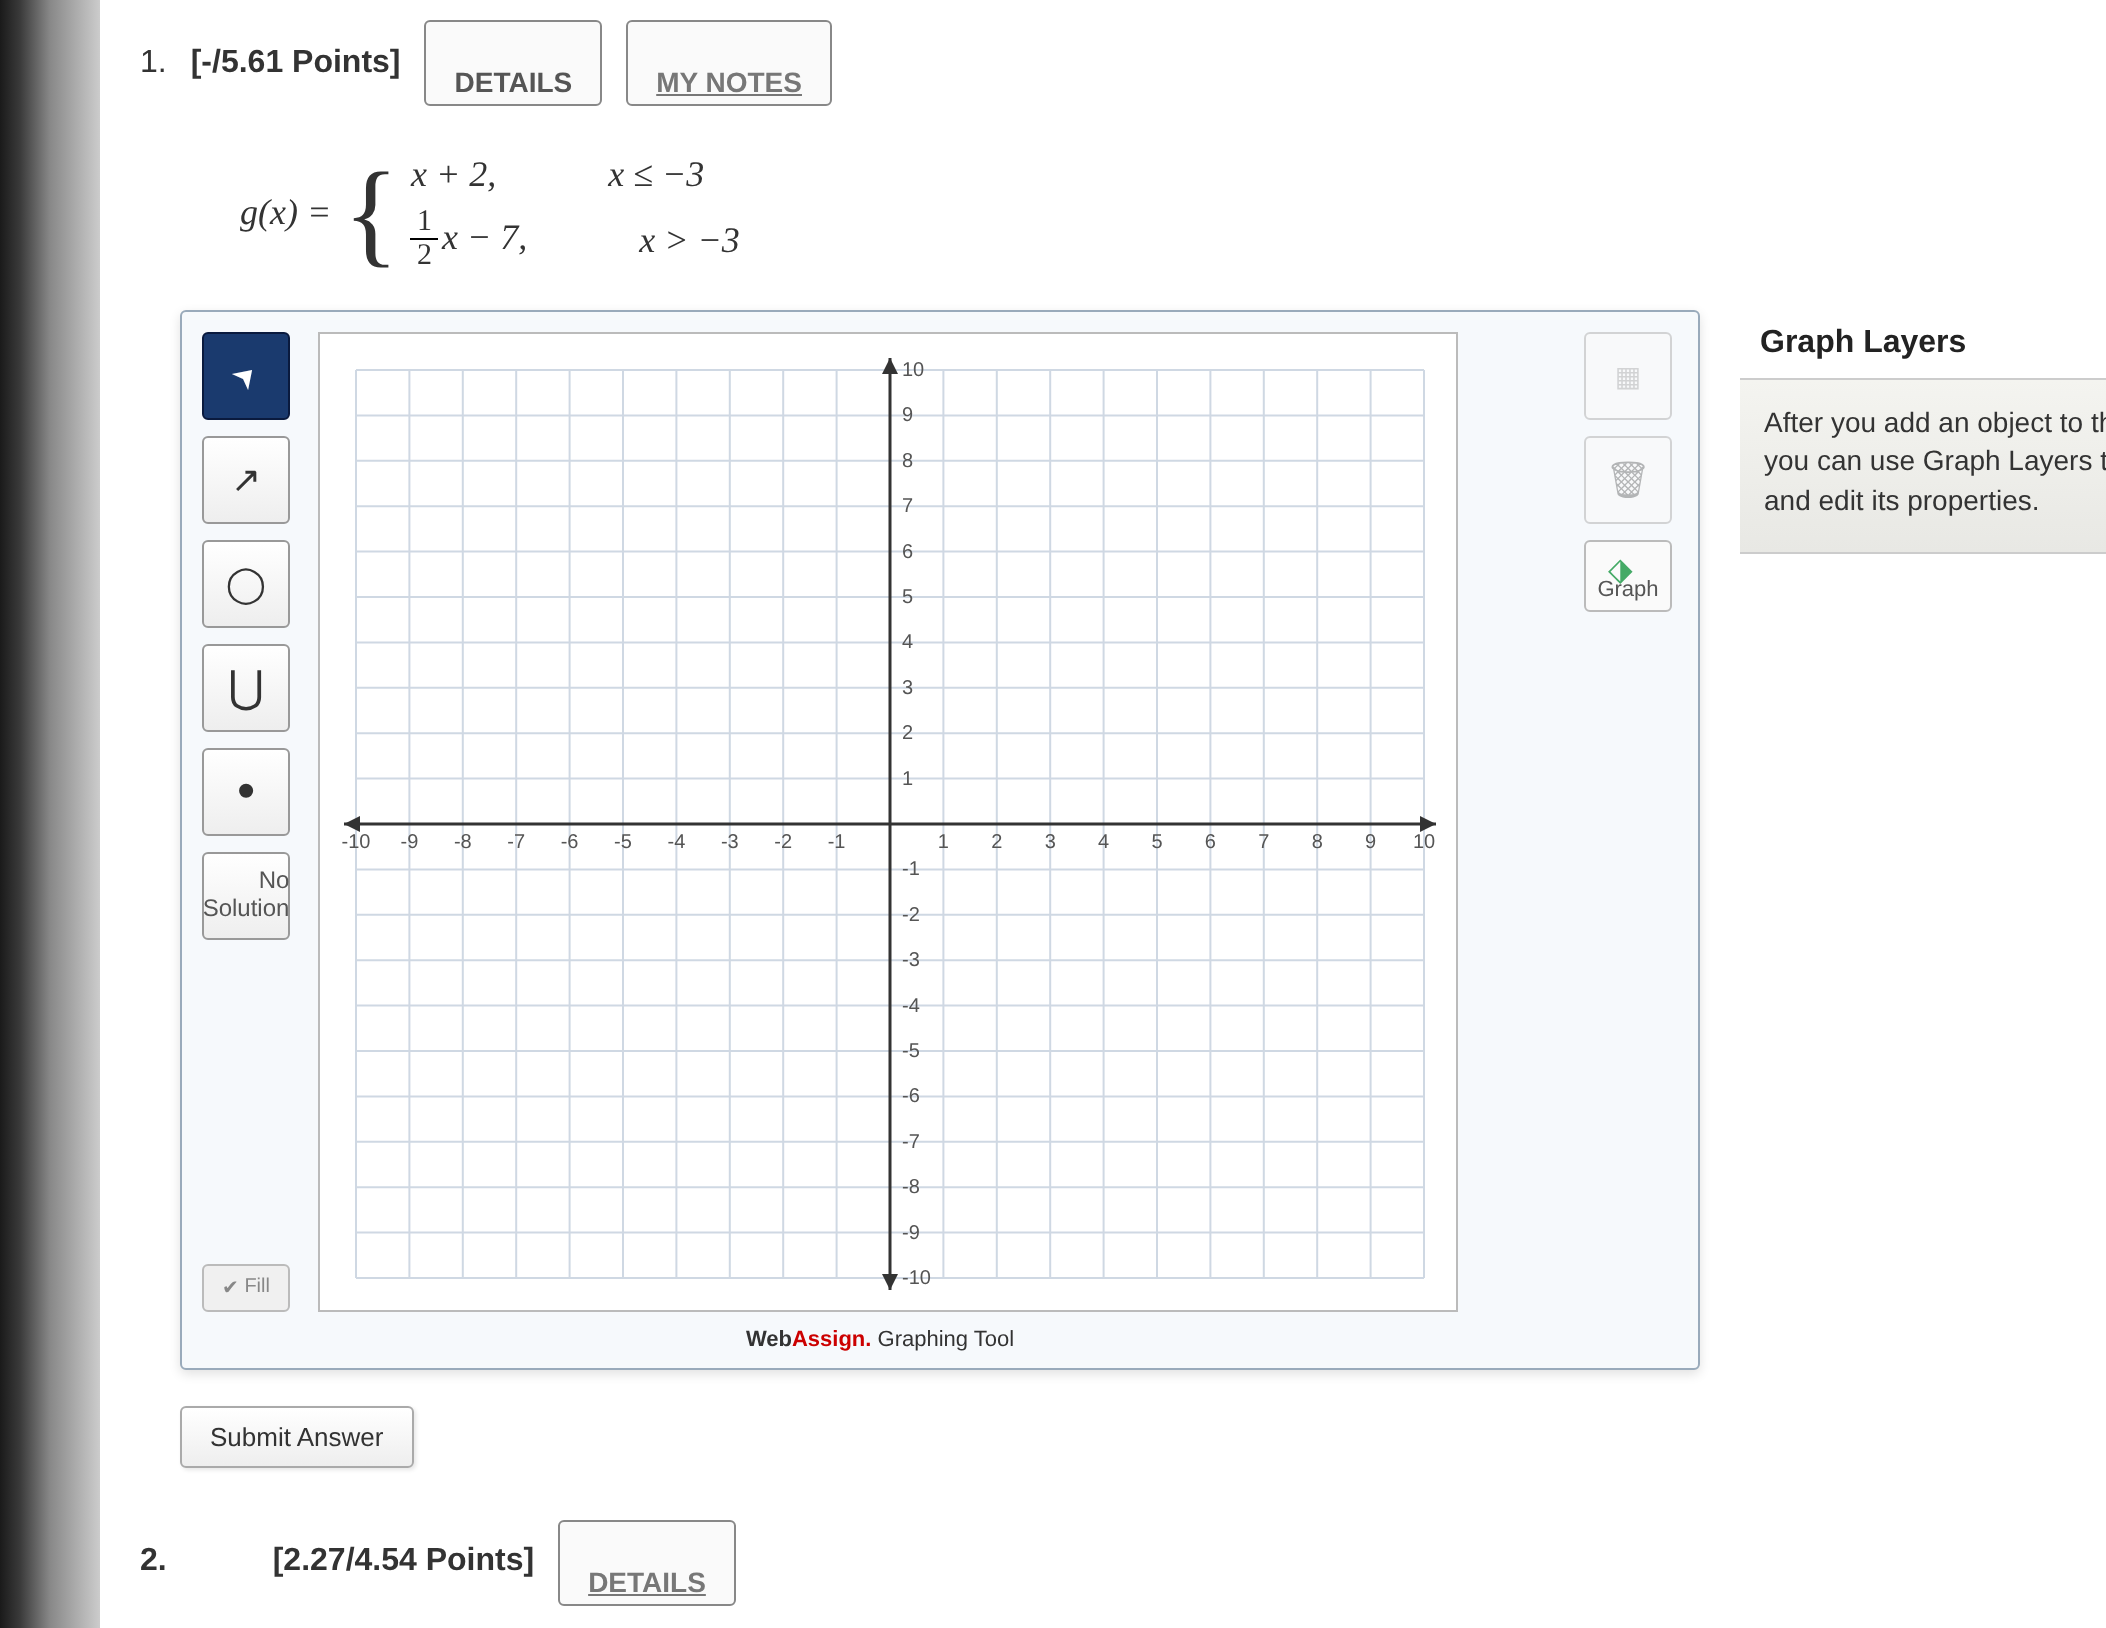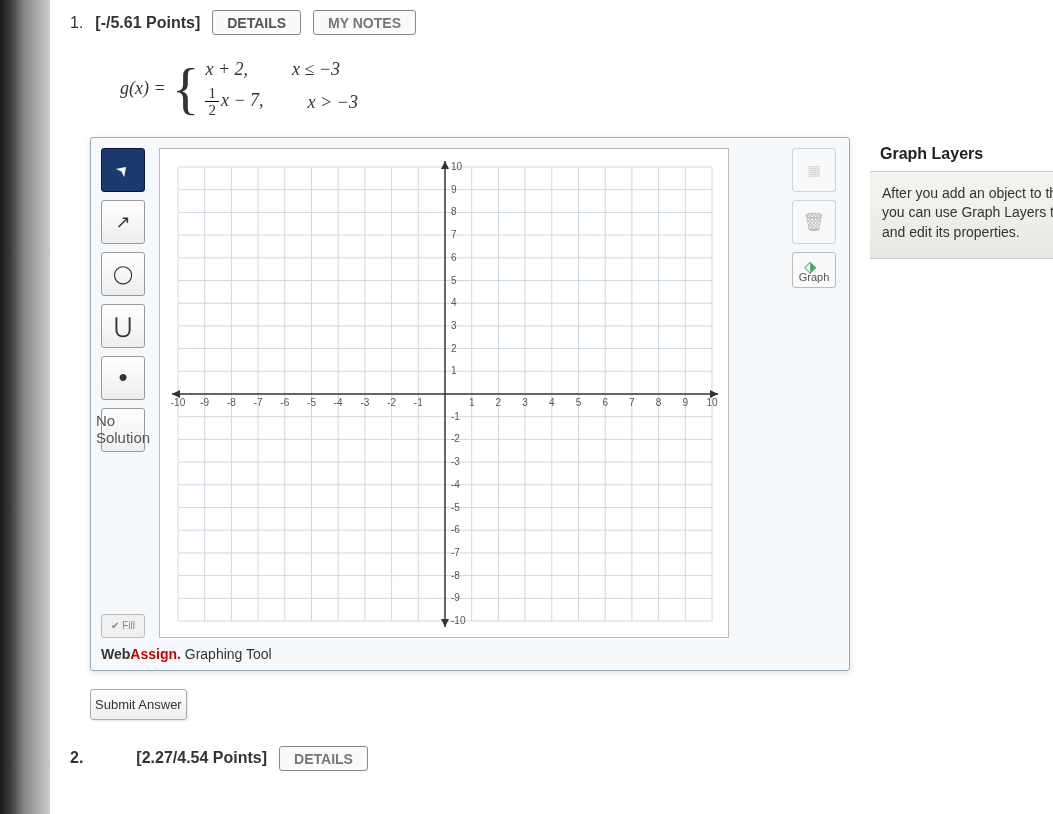--- a/index.html
+++ b/index.html
@@ -1,54 +1,54 @@
 <!DOCTYPE html>
 <html><head>
 <meta charset="utf-8">
 <style>
 * { box-sizing: border-box; margin: 0; padding: 0; }
 body { font-family: Arial, Helvetica, sans-serif; background: #e8e8e8; color: #333; overflow: hidden; width: 1053px; height: 814px; position: relative; }
 .page { background: #fff; margin: 0 0 0 50px; padding: 10px 20px 20px 20px; min-height: 814px; box-shadow: -2px 0 8px rgba(0,0,0,0.1); }
 .left-edge { position: absolute; left: 0; top: 0; width: 50px; height: 814px; background: linear-gradient(to right, #1a1a1a 0%, #3a3a3a 20%, #888 50%, #ccc 100%); }
 .question-header { display: flex; align-items: center; gap: 12px; padding: 0 0 14px 0; }
-.btn-outline { border: 1.5px solid #888; background: #fafafa; padding: 4px 14px 3px; font-size: 14px; font-weight: bold; color: #555; border-radius: 3px; cursor: pointer; }
-.btn-outline.partial { color: #777; }
+.btn-outline { border: 1.5px solid #888; background: #fafafa; padding: 22px 14px 3px; font-size: 14px; font-weight: bold; color: #555; border-radius: 3px; cursor: pointer; }
+.btn-outline.partial { color: #777; text-decoration: underline; }
 .prompt { margin: 10px 20px 14px 20px; font-size: 15px; color: #222; }
 .math { margin: 10px 50px 18px 50px; font-family: 'Times New Roman', serif; font-style: italic; font-size: 18px; display: flex; align-items: center; }
 .brace { font-size: 58px; font-style: normal; font-weight: 100; margin: 0 6px; line-height: 0.8; }
 .piecewise { display: inline-flex; flex-direction: column; gap: 6px; }
-.piecewise .row { display: flex; gap: 9px; align-items: center; }
+.piecewise .row { display: flex; gap: 21px; align-items: center; }
 .piecewise .cond { font-style: italic; margin-left: 35px; }
 .frac { display: inline-flex; flex-direction: column; align-items: center; font-style: normal; vertical-align: middle; margin-right: 2px; }
 .frac .num { border-bottom: 1px solid #000; padding: 0 3px; font-size: 15px; line-height: 1; }
 .frac .den { padding: 0 3px; font-size: 15px; line-height: 1.1; }
 .tool-wrap { margin: 0 20px; position: relative; }
 .graph-tool { border: 1px solid #9ab; background: #f6f9fc; border-radius: 3px; padding: 10px 10px 4px 10px; width: 760px; box-shadow: 0 2px 6px rgba(0,0,0,0.12); position: relative; }
 .graph-inner { display: flex; gap: 10px; }
 .toolbar { display: flex; flex-direction: column; gap: 8px; width: 48px; }
 .tool-btn { width: 44px; height: 44px; border: 1px solid #999; background: linear-gradient(#fff,#eee); border-radius: 3px; display: flex; align-items: center; justify-content: center; cursor: pointer; font-size: 18px; color: #333; }
 .tool-btn.active { background: #1a3a6e; color: #fff; border-color: #0a1a3e; }
-.tool-btn.no-sol { font-size: 15px; text-align: left; line-height: 1.1; color: #555; }
+.tool-btn.no-sol { font-size: 12px; text-align: right; line-height: 1.1; color: #555; }
 .canvas-area { flex: 1; position: relative; }
 svg.grid { display: block; background: #fff; border: 1px solid #bbb; }
 .right-controls { width: 50px; display: flex; flex-direction: column; gap: 8px; align-items: center; }
 .ctrl-btn { width: 44px; height: 44px; border: 1px solid #bbb; background: #fafafa; border-radius: 3px; display: flex; flex-direction: column; align-items: center; justify-content: center; cursor: pointer; font-size: 18px; color: #888; }
 .ctrl-btn.disabled { opacity: 0.6; }
 .fill-btn { width: 44px; border: 1px solid #bbb; background: #fafafa; border-radius: 3px; padding: 4px 0; display: flex; flex-direction: column; align-items: center; cursor: pointer; }
 .fill-btn .dot { width: 20px; height: 12px; font-size: 16px; color: #4a6; }
 .fill-btn .lbl { font-size: 11px; color: #555; margin-top: 2px; }
 .help-btn { width: 44px; height: 24px; border: 1px solid #bbb; background: #f0f0f0; border-radius: 3px; display: flex; align-items: center; justify-content: center; font-size: 10px; color: #888; margin-top: auto; }
-.caption { text-align: left; padding: 8px 60px 4px 0; font-size: 14px; color: #333; }
+.caption { text-align: center; padding: 8px 60px 4px 0; font-size: 11px; color: #333; }
 .caption .wa { font-weight: bold; }
 .caption .as { color: #c00; font-weight: bold; }
 .layers-panel { position: absolute; left: 780px; top: 0; width: 250px; }
 .layers-title { font-weight: bold; font-size: 16px; padding: 8px 10px; color: #222; }
 .layers-body { background: linear-gradient(#f4f4f0,#e8e8e4); border-top: 1px solid #ccc; border-bottom: 1px solid #ccc; padding: 12px 10px 16px 12px; font-size: 14px; color: #333; line-height: 1.4; }
 .submit-area { margin: 18px 20px; }
-.submit-btn { border: 1px solid #aaa; background: linear-gradient(#fff,#eee); padding: 7px 4px; font-size: 13px; color: #333; border-radius: 3px; cursor: pointer; box-shadow: 1px 1px 2px rgba(0,0,0,0.1); }
+.submit-btn { border: 1px solid #aaa; background: linear-gradient(#fff,#eee); padding: 7px 14px; font-size: 13px; color: #333; border-radius: 3px; cursor: pointer; box-shadow: 1px 1px 2px rgba(0,0,0,0.1); }
 .next-q { margin-top: 20px; padding-top: 6px; display: flex; align-items: center; gap: 12px; }
 .axis-label { font-family: Arial; font-size: 10px; fill: #555; }
 </style>
 </head>
 <body>
 
 <div class="left-edge"></div>
 
 <div class="page">
 

